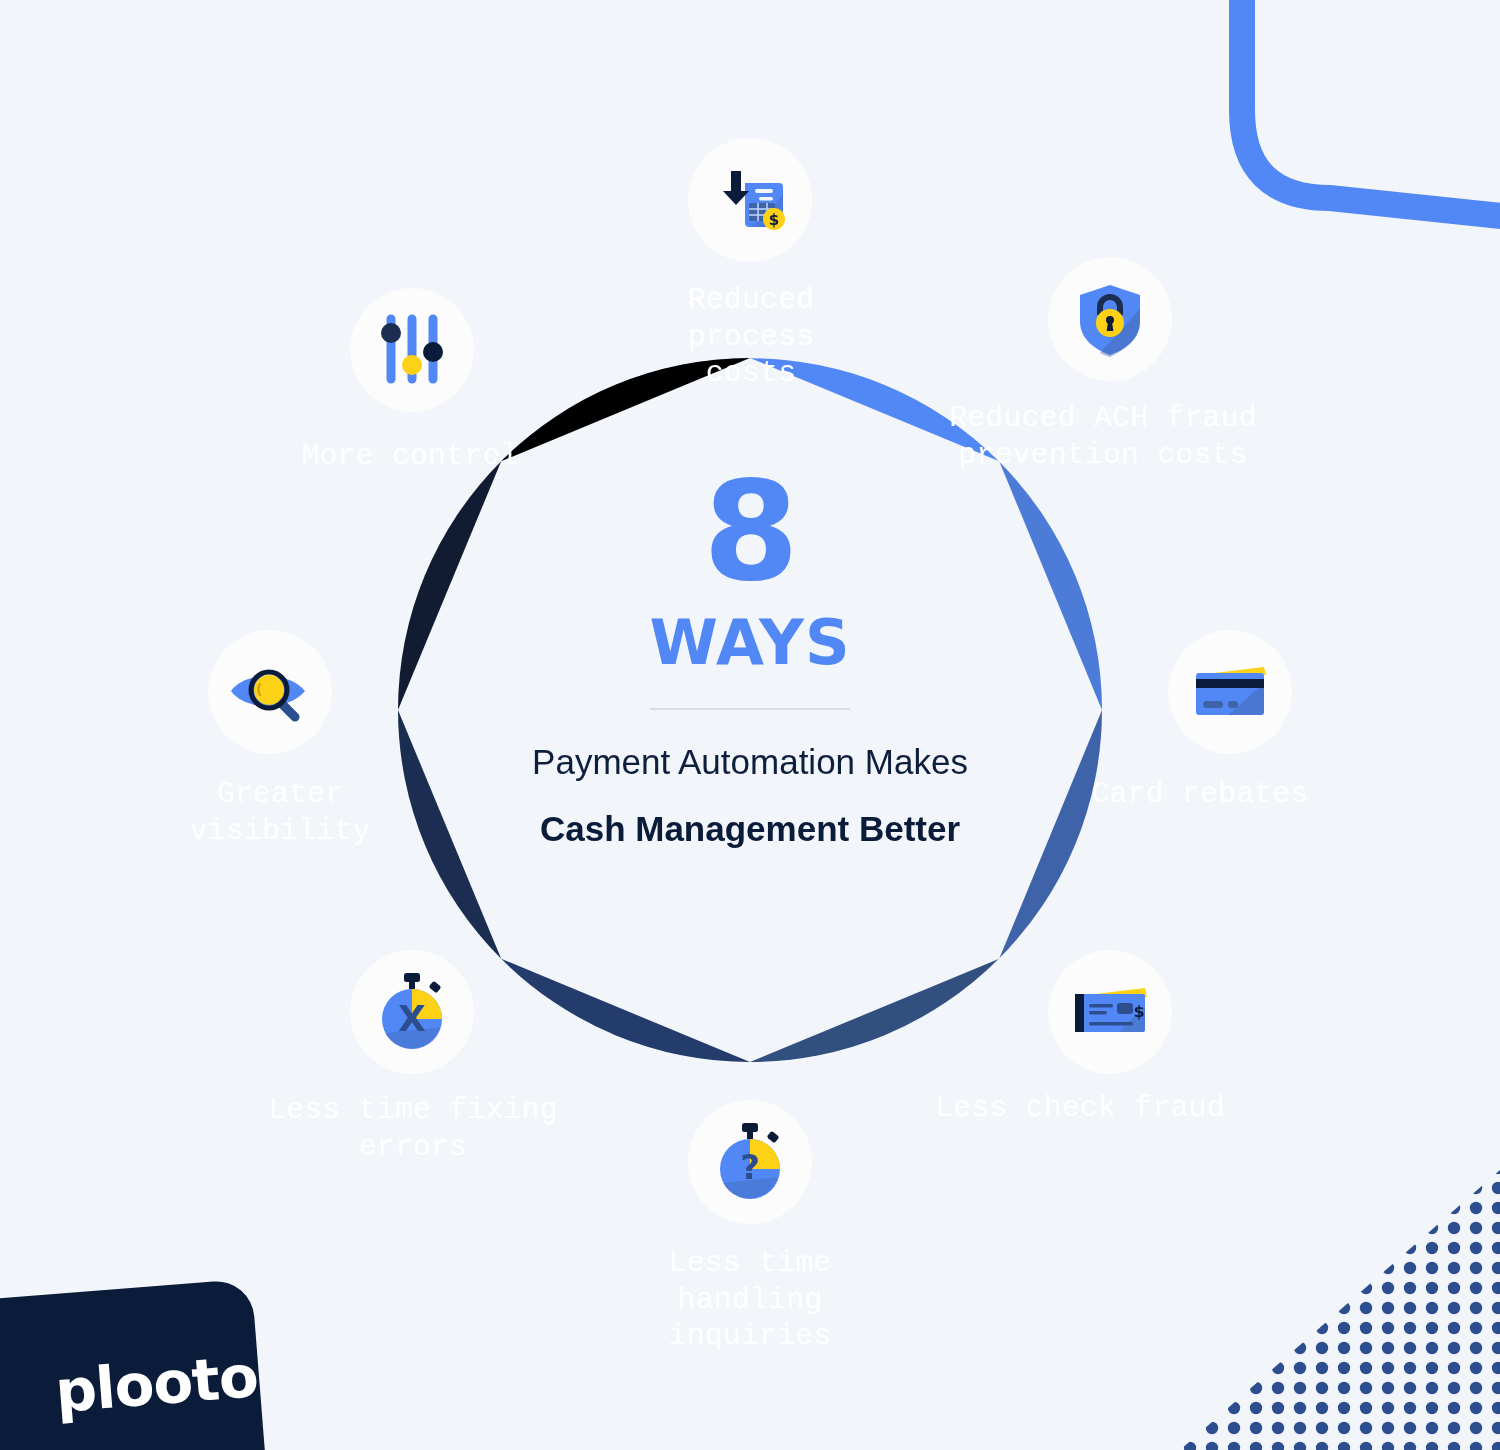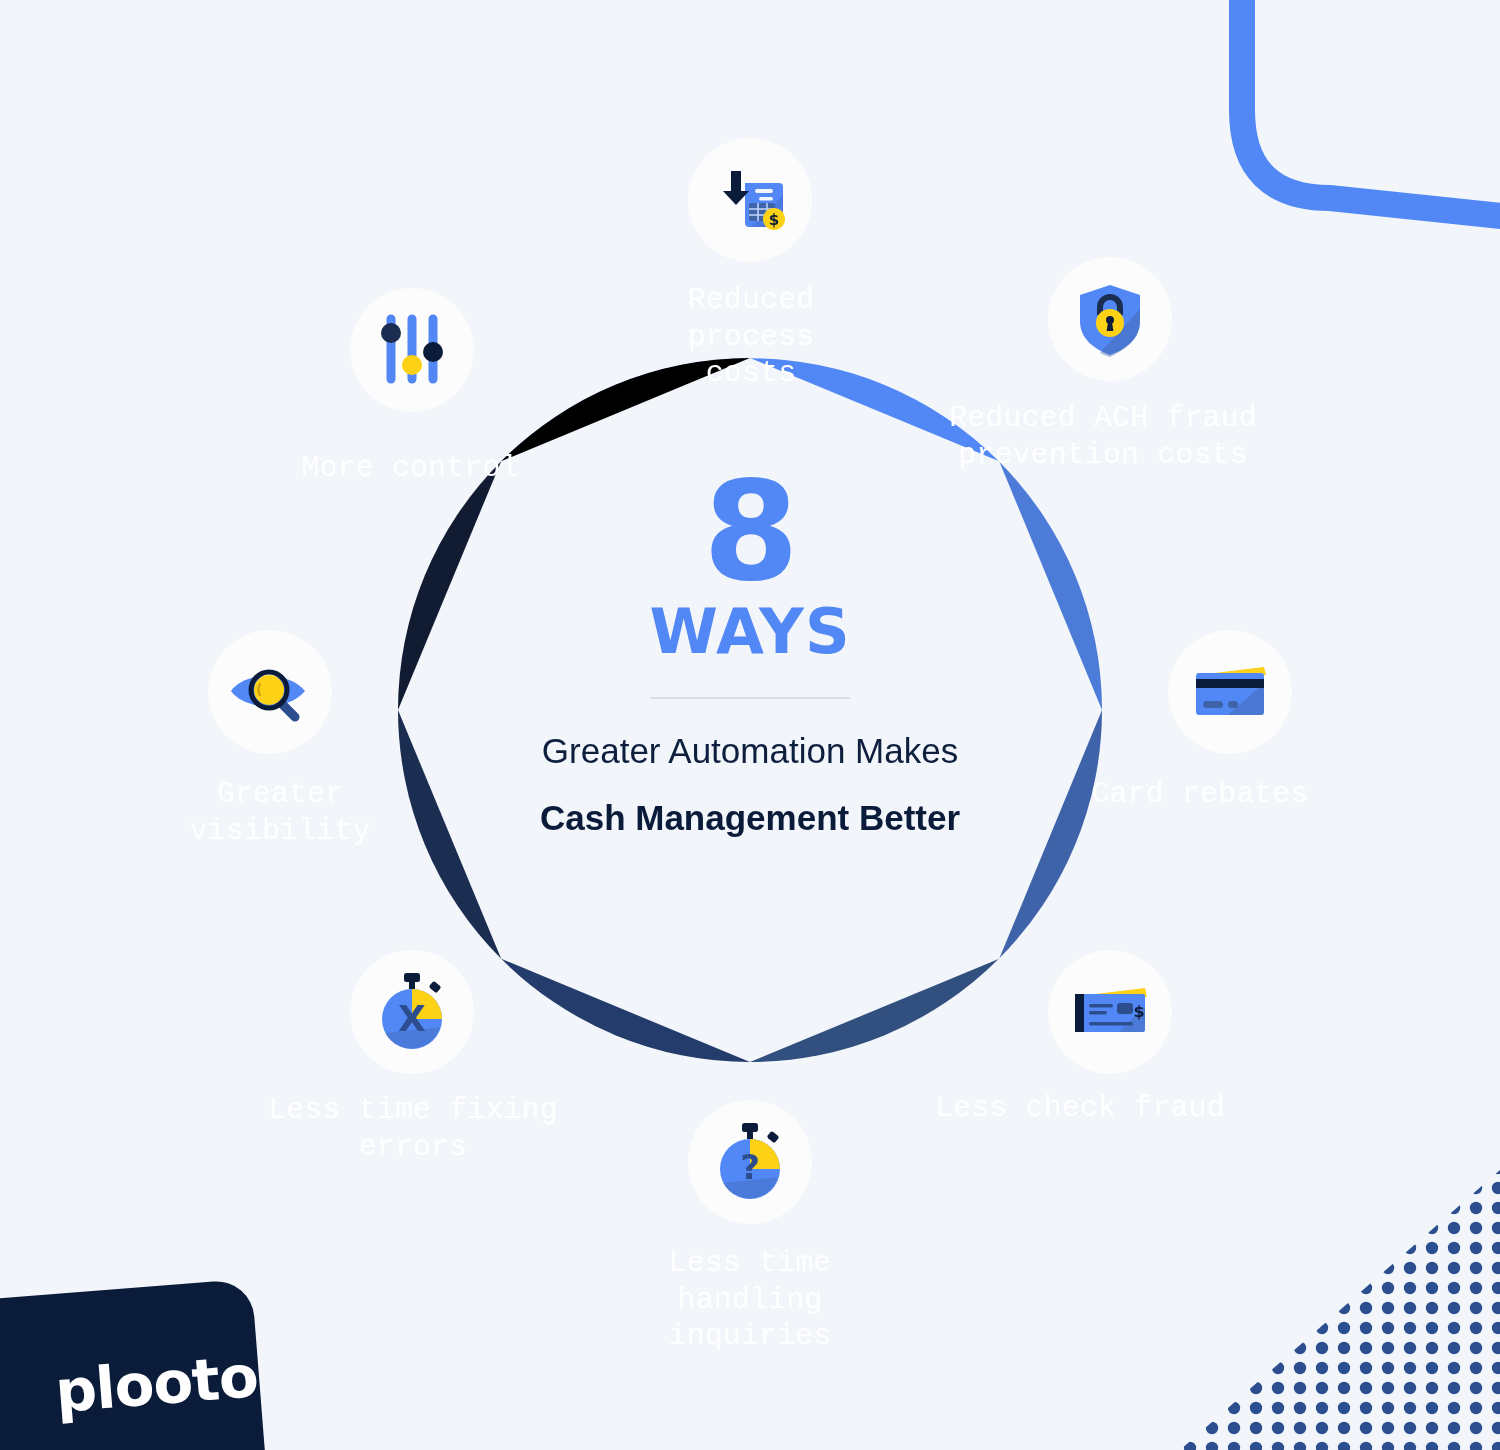--- a/index.html
+++ b/index.html
@@ -67,21 +67,21 @@
     font-family:"DejaVu Sans", sans-serif;
     letter-spacing:-2px;
     margin-top:36px;
   }
   .ways{
     font-size:62px;
     font-weight:700;
     color:#5288F5;
     letter-spacing:1px;
     line-height:1;
-    margin-top:4px;
+    margin-top:15px;
     font-family:"DejaVu Sans", sans-serif;
   }
   .divider{
     width:200px;height:2px;background:#D7DEE9;margin:34px 0 30px 0;
   }
   .sub1{
     font-size:35px;color:#0E1F3E;line-height:1.25;font-weight:400;
   }
   .sub2{
     font-size:35px;color:#0B1B3A;line-height:1.25;font-weight:700;
@@ -266,25 +266,25 @@
         <g stroke="#5288F5" stroke-width="9" stroke-linecap="round">
           <line x1="15" y1="6" x2="15" y2="66"></line>
           <line x1="36" y1="6" x2="36" y2="66"></line>
           <line x1="57" y1="6" x2="57" y2="66"></line>
         </g>
         <circle cx="15" cy="20" r="10" fill="#1B2E52"></circle>
         <circle cx="36" cy="52" r="10" fill="#FCD116"></circle>
         <circle cx="57" cy="39" r="10" fill="#0B1B3A"></circle>
       </svg>
     </div>
-    <div class="seg-label" style="left:160px;top:378px;width:300px;margin-top:12px;">More control</div>
+    <div class="seg-label" style="left:160px;top:378px;width:300px;">More control</div>
 
   </div>
 
   <div class="center-block">
     <div class="big-num">8</div>
     <div class="ways">WAYS</div>
     <div class="divider"></div>
-    <div class="sub1">Greater Automation Makes</div>
+    <div class="sub1">Payment Automation Makes</div>
     <div class="sub2">Cash Management Better</div>
   </div>
 
 </div>
 
 </body></html>

